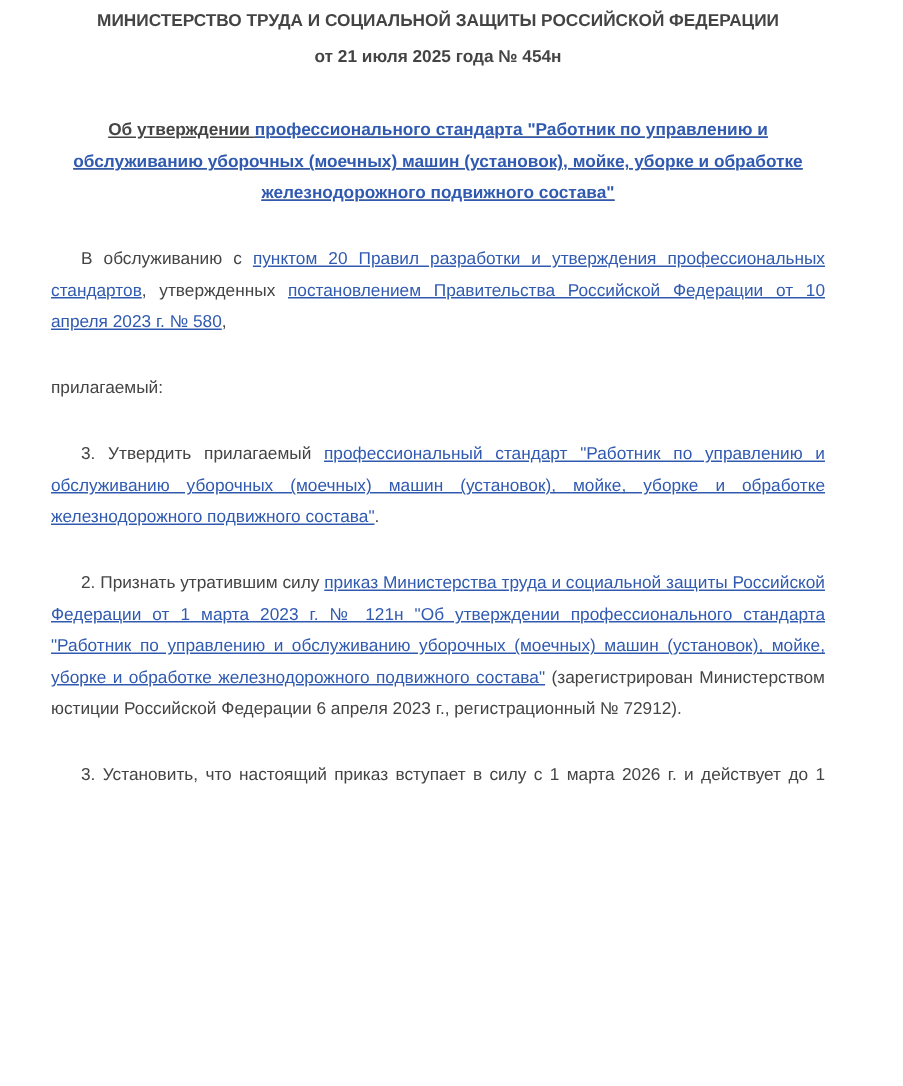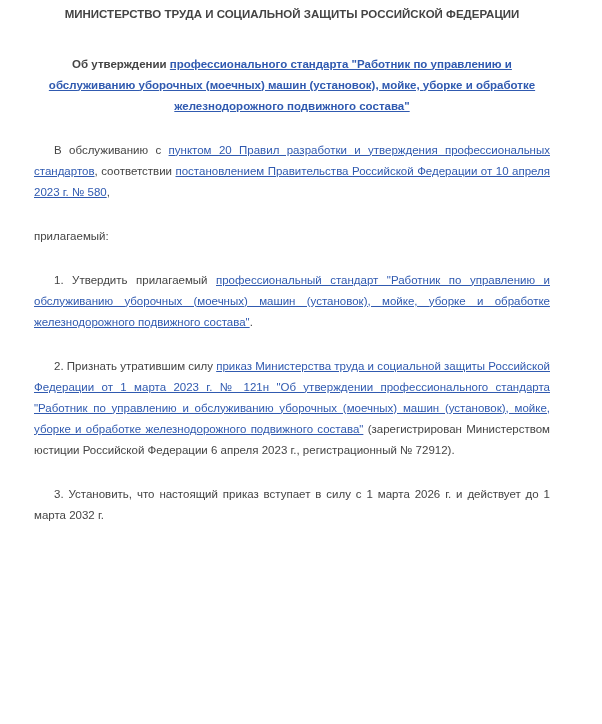--- a/index.html
+++ b/index.html
@@ -24,20 +24,21 @@
     margin: 0;
     line-height: 23.5px;
     text-align: center;
     font-weight: bold;
   }
   .doc-title {
     margin: 27px 0 0 0;
     line-height: 21px;
     text-align: center;
     font-weight: bold;
+    text-decoration: underline;
   }
   a.doc-link {
     color: var(--link-color);
     text-decoration: underline;
     cursor: pointer;
   }
   .para {
     margin: 23px 0 0 0;
     line-height: 21px;
     text-align: justify;
@@ -56,28 +57,29 @@
   }
   .reg p:first-child { margin-top: 34px; }
 </style>
 </head>
 <body>
 
 <div class="page">
 
   <div class="doc-header">
     <p>МИНИСТЕРСТВО ТРУДА И СОЦИАЛЬНОЙ ЗАЩИТЫ РОССИЙСКОЙ ФЕДЕРАЦИИ</p>
+    <p>от 21 июля 2025 года № 454н</p>
   </div>
 
   <p class="doc-title"><span>Об утверждении </span><a class="doc-link" href="#">профессионального стандарта "Работник по управлению и обслуживанию уборочных (моечных) машин (установок), мойке, уборке и обработке железнодорожного подвижного состава"</a></p>
 
   <div id="body-paragraphs">
-      <p class="para"><span>В обслуживанию с </span><a class="doc-link" href="#">пунктом 20 Правил разработки и утверждения профессиональных стандартов</a><span>, соответствии </span><a class="doc-link" href="#">постановлением Правительства Российской Федерации от 10 апреля 2023 г. № 580</a><span>,</span></p>
+      <p class="para"><span>В обслуживанию с </span><a class="doc-link" href="#">пунктом 20 Правил разработки и утверждения профессиональных стандартов</a><span>, утвержденных </span><a class="doc-link" href="#">постановлением Правительства Российской Федерации от 10 апреля 2023 г. № 580</a><span>,</span></p>
       <p class="para no-indent"><span>прилагаемый:</span></p>
-      <p class="para"><span>1. Утвердить прилагаемый </span><a class="doc-link" href="#">профессиональный стандарт "Работник по управлению и обслуживанию уборочных (моечных) машин (установок), мойке, уборке и обработке железнодорожного подвижного состава"</a><span>.</span></p>
+      <p class="para"><span>3. Утвердить прилагаемый </span><a class="doc-link" href="#">профессиональный стандарт "Работник по управлению и обслуживанию уборочных (моечных) машин (установок), мойке, уборке и обработке железнодорожного подвижного состава"</a><span>.</span></p>
       <p class="para"><span>2. Признать утратившим силу </span><a class="doc-link" href="#">приказ Министерства труда и социальной защиты Российской Федерации от 1 марта 2023 г. №  121н "Об утверждении профессионального стандарта "Работник по управлению и обслуживанию уборочных (моечных) машин (установок), мойке, уборке и обработке железнодорожного подвижного состава"</a><span> (зарегистрирован Министерством юстиции Российской Федерации 6 апреля 2023 г., регистрационный № 72912).</span></p>
       <p class="para"><span>3. Установить, что настоящий приказ вступает в силу с 1 марта 2026 г. и действует до 1 марта 2032 г.</span></p>
     </div>
 
   <div class="sig">
   </div>
 
   <div class="reg" id="registration-block">
       <p>Зарегистрировано</p>
       <p>в Министерстве юстиции</p>

